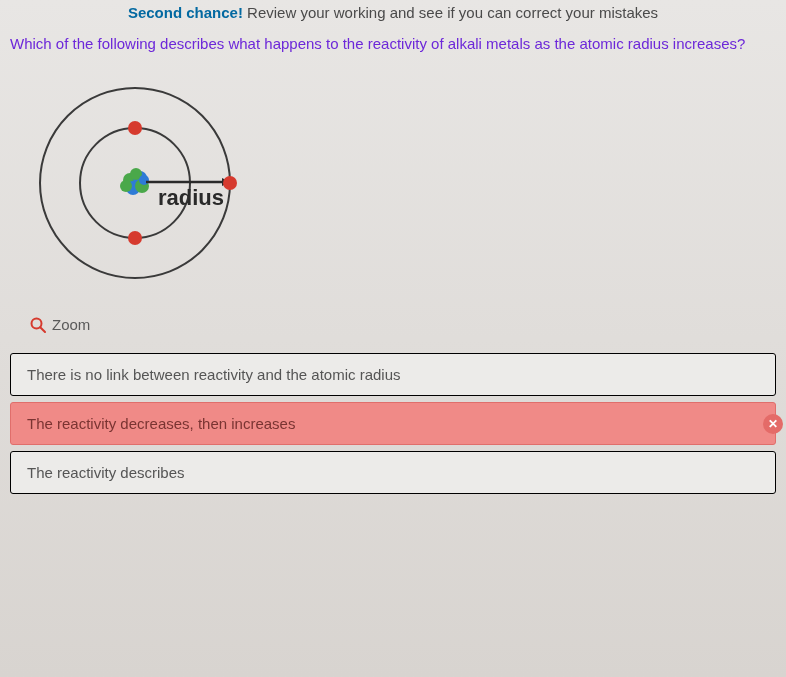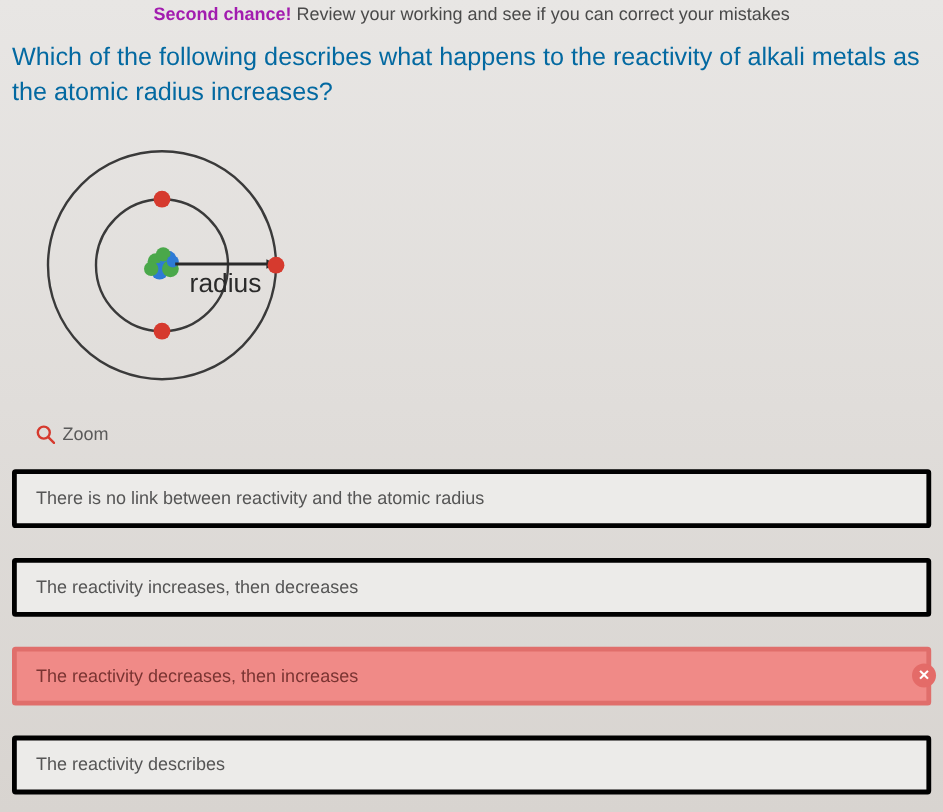--- a/index.html
+++ b/index.html
@@ -12,30 +12,31 @@
       color: #333;
     }
     .banner {
       text-align: center;
       padding: 4px 10px 8px;
       font-size: 15px;
       color: #4a4a4a;
     }
     .banner-bold {
       font-weight: 700;
-      color: #a21caf;
+      color: #0369a1;
     }
     .question {
       padding: 4px 10px 14px;
-      font-size: 21px;
-      color: #0369a1;
+      font-size: 15px;
+      color: #6d28d9;
       line-height: 1.4;
     }
     .diagram-area {
       padding: 10px 4px 10px 30px;
+      font-weight: bold;
     }
     .atom-svg { display: block; }
     .zoom-row {
       display: flex;
       align-items: center;
       gap: 6px;
       padding: 18px 0 20px 30px;
       color: #5a5a5a;
       font-size: 15px;
       cursor: pointer;
@@ -43,24 +44,24 @@
     }
     .zoom-icon {
       width: 16px; height: 16px;
       position: relative;
     }
     .answers {
       padding: 0 10px;
     }
     .answer {
       background: #ecebe9;
-      border: 4px solid #000000;
+      border: 1px solid #000000;
       border-radius: 3px;
       padding: 12px 16px;
-      margin-bottom: 25px;
+      margin-bottom: 6px;
       font-size: 15px;
       color: #555;
       cursor: pointer;
       position: relative;
     }
     .answer.wrong {
       background: #f08a87;
       border-color: #e06e6b;
       color: #7a3432;
     }
@@ -125,23 +126,20 @@
       <line x1="10.2" y1="10.2" x2="15" y2="15" stroke="#d63a2e" stroke-width="2" stroke-linecap="round"></line>
     </svg>
   </span>
   <span>Zoom</span>
 </div>
 
 <div class="answers">
   <div class="answer">
     <span>There is no link between reactivity and the atomic radius</span>
   </div>
-  <div class="answer">
-    <span>The reactivity increases, then decreases</span>
-  </div>
   <div class="answer wrong">
     <span>The reactivity decreases, then increases</span>
     <span class="wrong-badge">✕</span>
   </div>
   <div class="answer">
     <span>The reactivity describes</span>
   </div>
 </div>
 
 </body></html>

